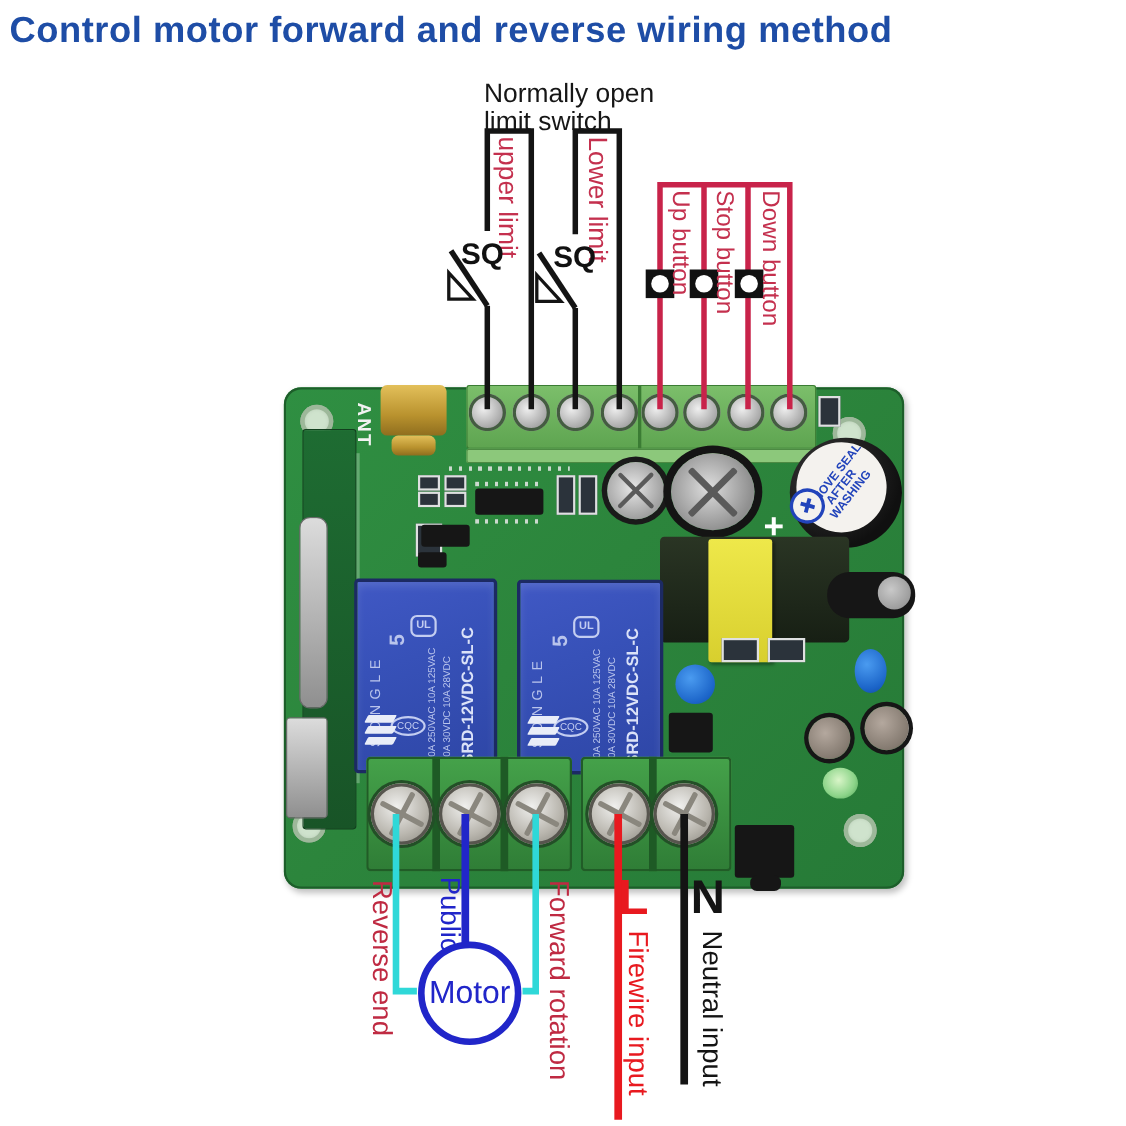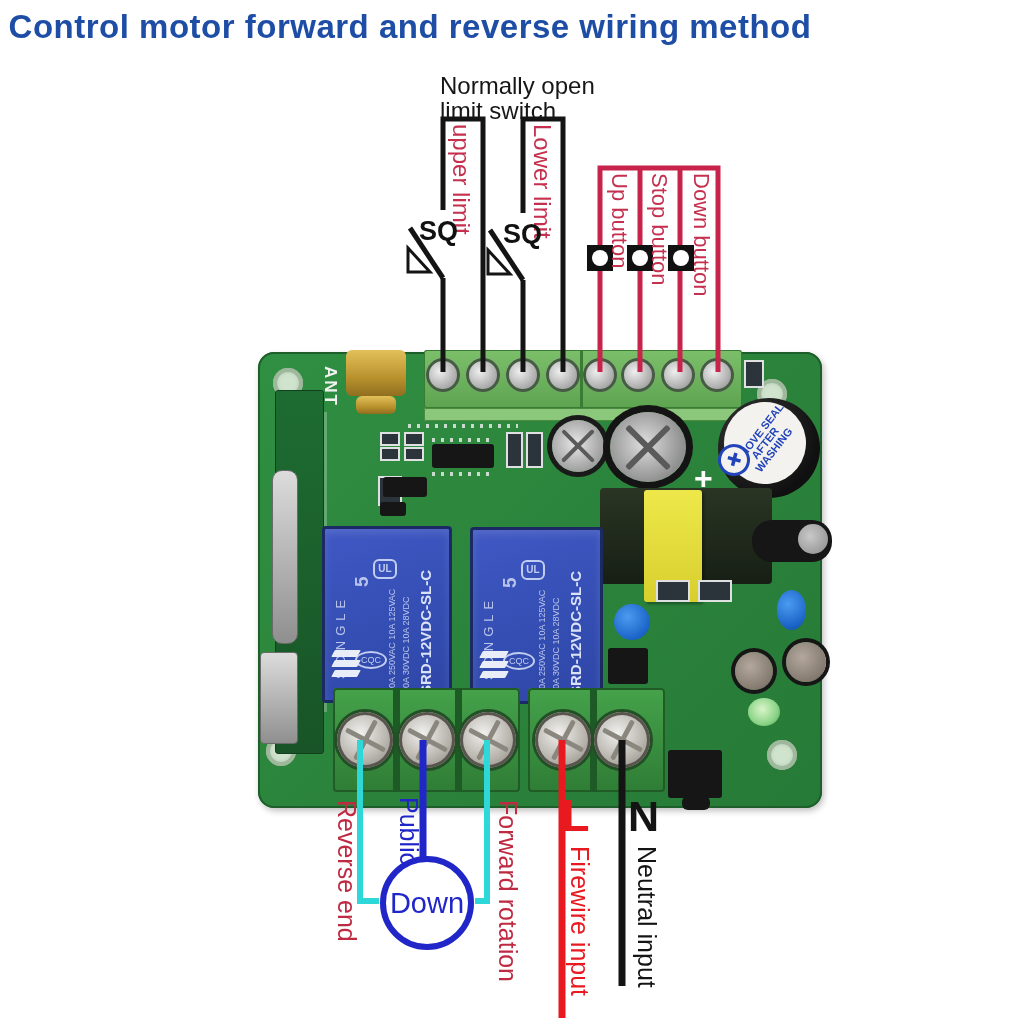--- a/index.html
+++ b/index.html
@@ -238,16 +238,16 @@
 
   <div class="abs vtext lab-red2" style="left:332px;top:800px;">Reverse end</div>
   <div class="abs vtext lab-blue" style="left:394px;top:797px;">Public</div>
   <div class="abs vtext lab-red2" style="left:493px;top:800px;">Forward rotation</div>
   <div class="abs lab-bred bigletter" style="left:562px;top:790px;font-size:45px;">L</div>
   <div class="abs vtext lab-bred" style="left:565px;top:846px;">Firewire input</div>
   <div class="abs lab-blk bigletter" style="left:628px;top:792px;font-size:43px;">N</div>
   <div class="abs vtext lab-blk" style="left:632px;top:846px;">Neutral input</div>
 
   <div class="abs motor">
-    <span>Down</span>
+    <span>Motor</span>
   </div>
 
 </div>
 
 </body></html>

